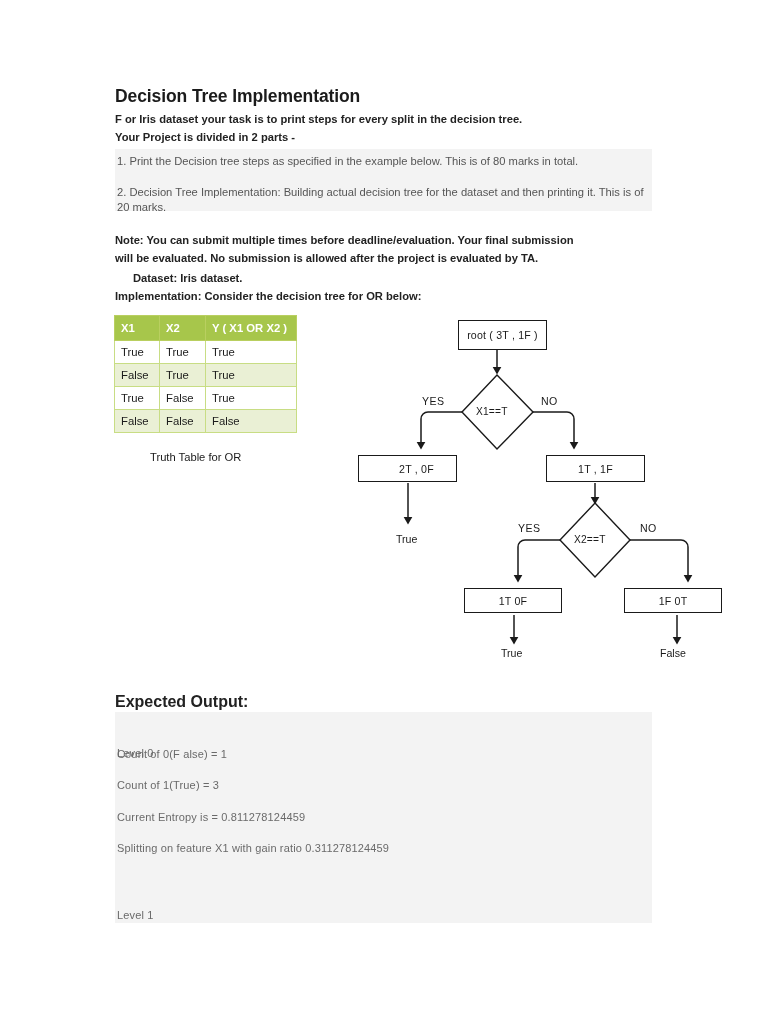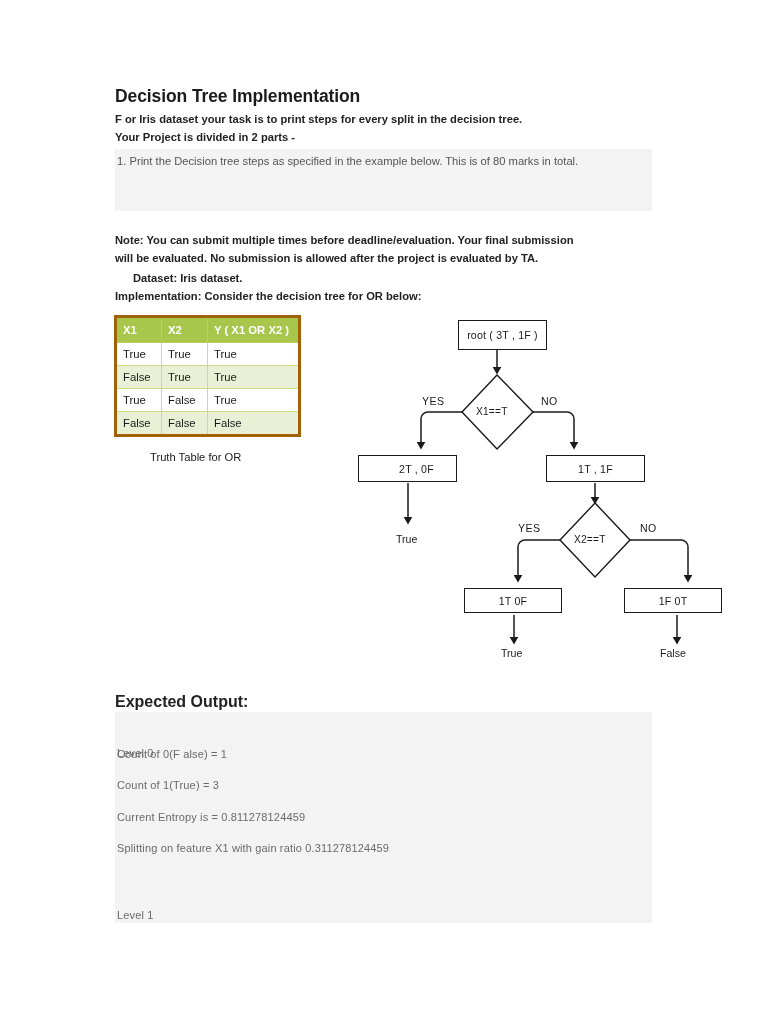--- a/index.html
+++ b/index.html
@@ -78,21 +78,21 @@
   .note-2 { top: 252px; }
   .note-3 { top: 272px; padding-left: 18px; }
   .note-4 { top: 290px; }
 
   
   .truth-table {
     position: absolute;
     left: 114px;
     top: 315px;
     border-collapse: collapse;
-    border: 3px solid #a16207;
+    border: 1px solid #a16207;
     background: #b91c1c;
   }
   .truth-table th {
     background: #a7c64b;
     color: #ffffff;
     font-size: 11.3px;
     font-weight: bold;
     text-align: left;
     padding: 4px 6px 5px 6px;
     border: 1px solid #b9cf60;
@@ -193,20 +193,21 @@
 
 <div class="page">
 
   <div class="doc-title">Decision Tree Implementation</div>
 
   <div class="intro-line intro-1">F or Iris dataset your task is to print steps for every split in the decision tree.</div>
   <div class="intro-line intro-2">Your Project is divided in 2 parts -</div>
 
   <div class="grey-block parts-block"></div>
   <div class="part-line part-1">1. Print the Decision tree steps as specified in the example below. This is of 80 marks in total.</div>
+  <div class="part-line part-2">2. Decision Tree Implementation:  Building actual decision tree for the dataset and then printing it. This is of 20 marks.</div>
 
   <div class="note-line note-2">will be evaluated. No submission is allowed after the project is evaluated by TA.</div>
   <div class="note-line note-1">Note: You can submit multiple times before deadline/evaluation. Your final submission</div>
   <div class="note-line note-3">Dataset: Iris dataset.</div>
   <div class="note-line note-4">Implementation: Consider the decision tree for OR below:</div>
 
   <table class="truth-table">
     <thead>
       <tr>
         <th class="c-x1">X1</th>

